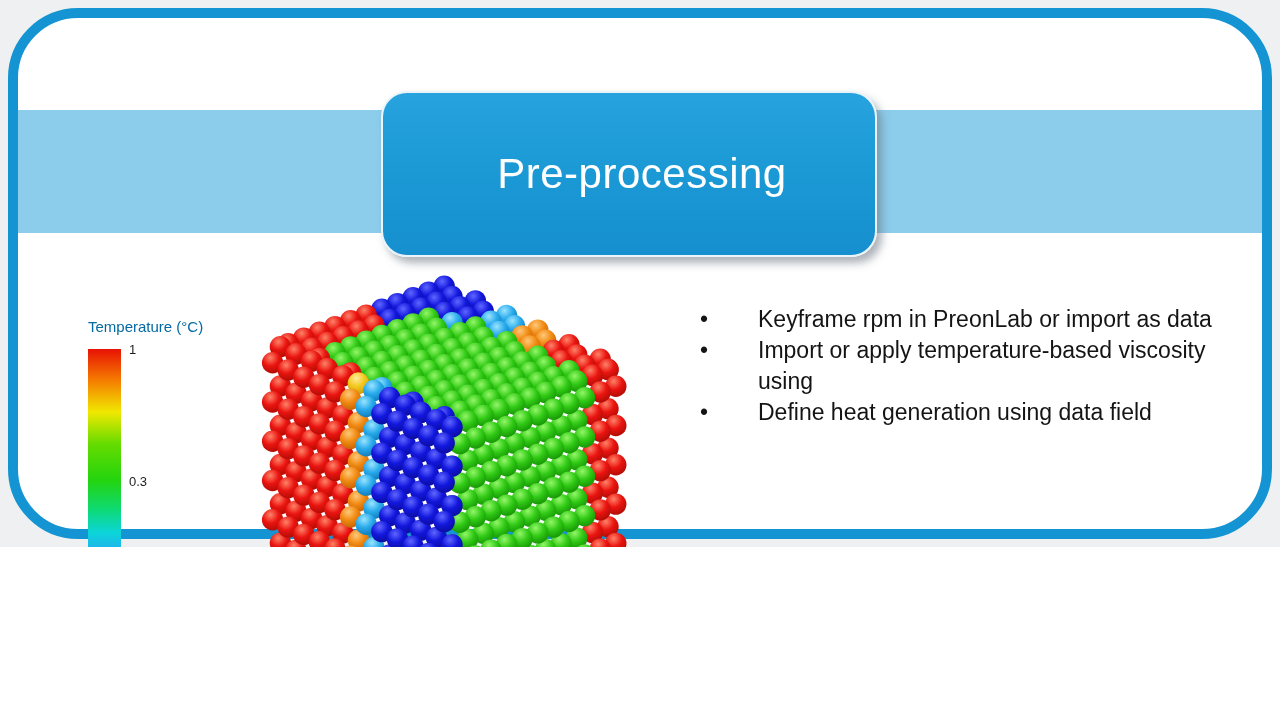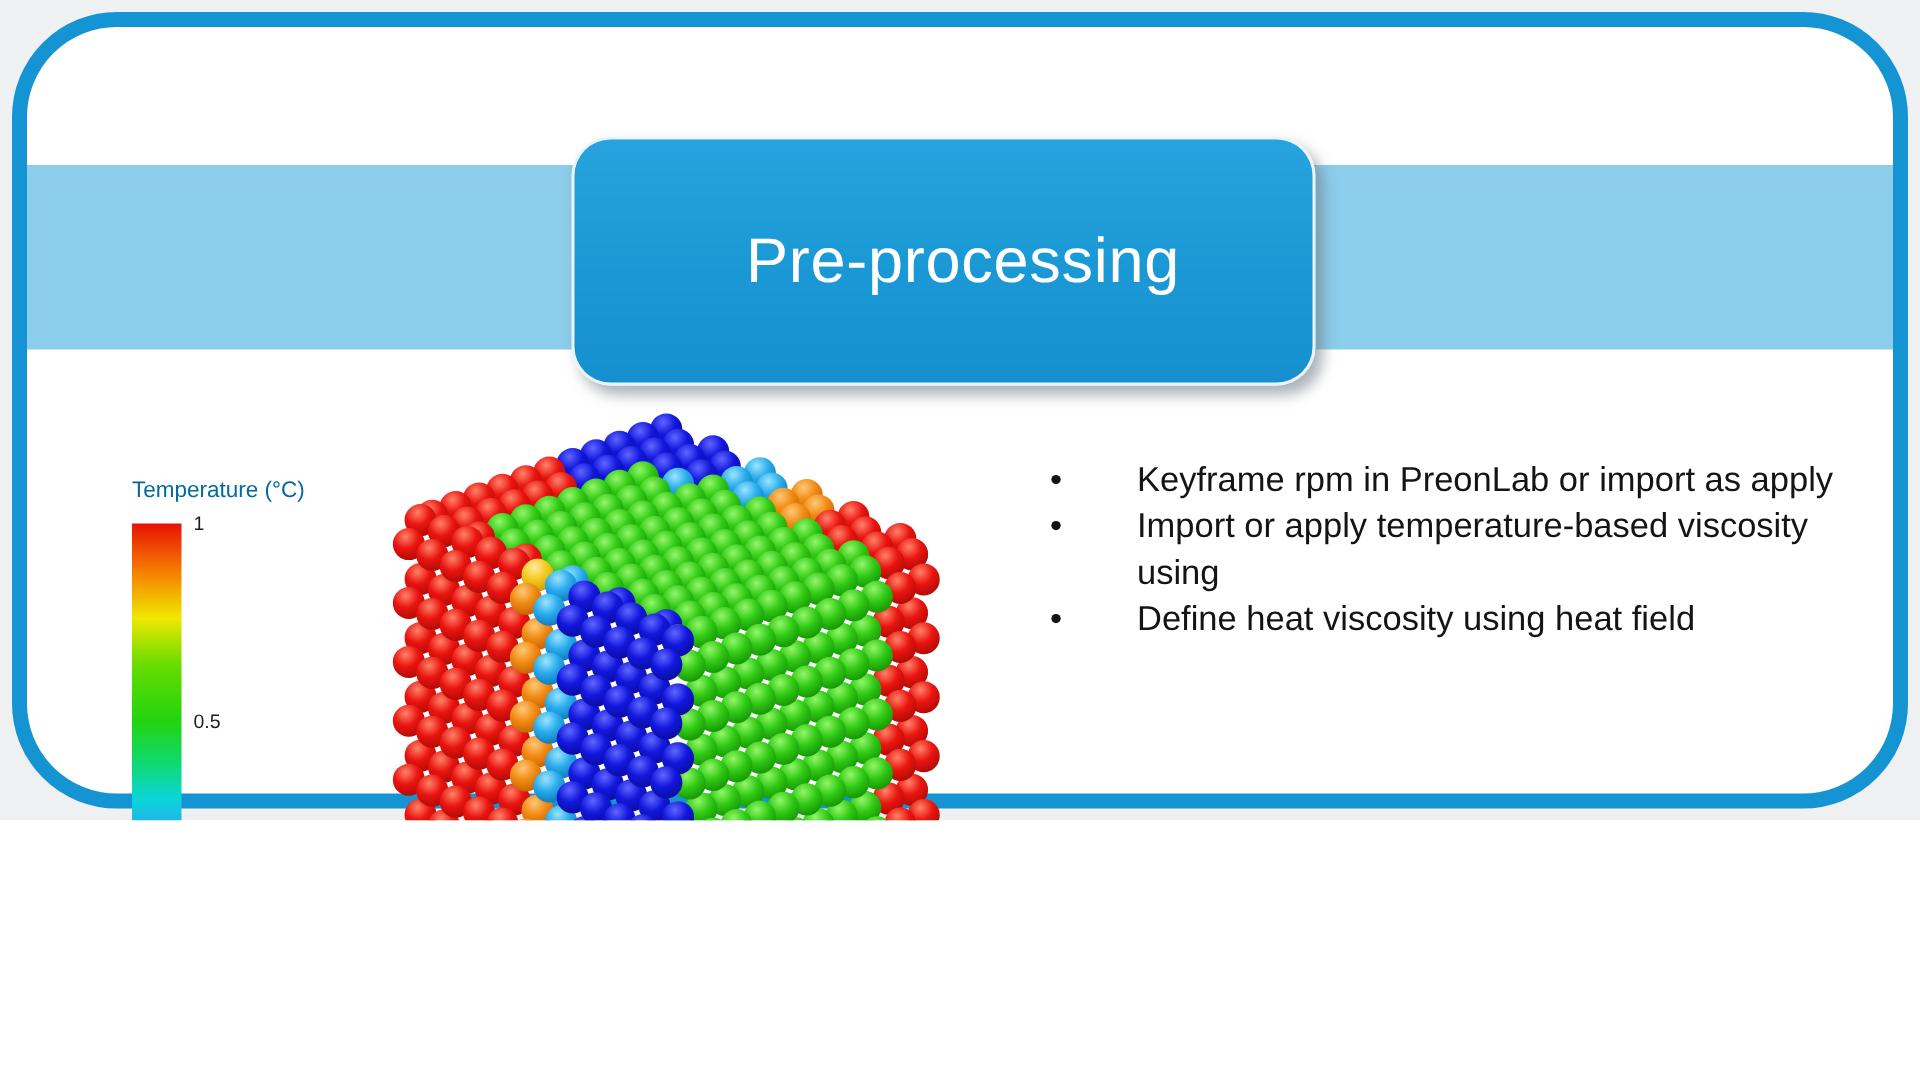--- a/index.html
+++ b/index.html
@@ -486,34 +486,34 @@
           <circle cx="214.2" cy="381.4" r="10.7" fill="url(#g-blue)"></circle>
         </g>
       </svg>
   </div>
 
   <div class="colorbar">
     <div class="cb-title">Temperature (°C)</div>
     <div class="cb-bar" id="cb-bar" style="background: linear-gradient(rgb(232, 18, 4) 0%, rgb(245, 125, 0) 12%, rgb(240, 232, 0) 24%, rgb(102, 220, 0) 36%, rgb(35, 212, 14) 50%, rgb(14, 218, 116) 61%, rgb(12, 212, 218) 70%, rgb(39, 170, 240) 78%, rgb(14, 43, 232) 87%, rgb(11, 12, 242) 100%);">
       <div class="cb-ticks" id="cb-ticks">
           <span class="cb-tick" style="top: 0%;">1</span>
-          <span class="cb-tick" style="top: 50%;">0.5</span>
+          <span class="cb-tick" style="top: 50%;">0.3</span>
           <span class="cb-tick" style="top: 100%;">0</span>
         </div>
     </div>
   </div>
 
   <div class="bullets" id="bullets">
       <div class="bi">
         <span class="bm">•</span>
-        <span class="bt">Keyframe rpm in PreonLab or import as apply</span>
+        <span class="bt">Keyframe rpm in PreonLab or import as data</span>
       </div>
       <div class="bi">
         <span class="bm">•</span>
         <span class="bt">Import or apply temperature-based viscosity using</span>
       </div>
       <div class="bi">
         <span class="bm">•</span>
-        <span class="bt">Define heat viscosity using heat field</span>
+        <span class="bt">Define heat generation using data field</span>
       </div>
     </div>
 
 </div>
 
 </body></html>

